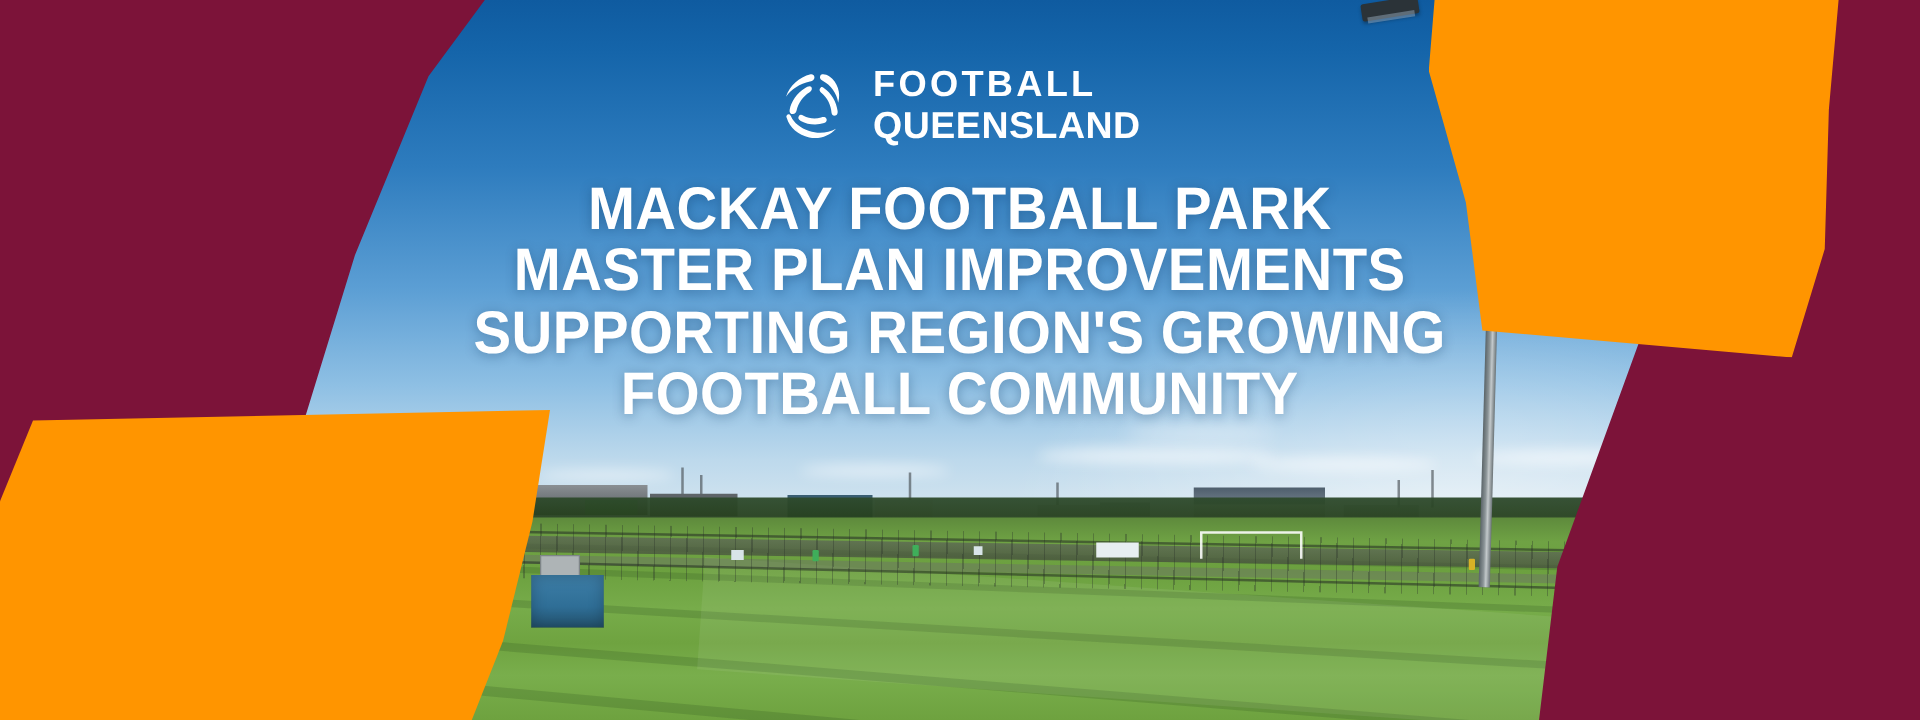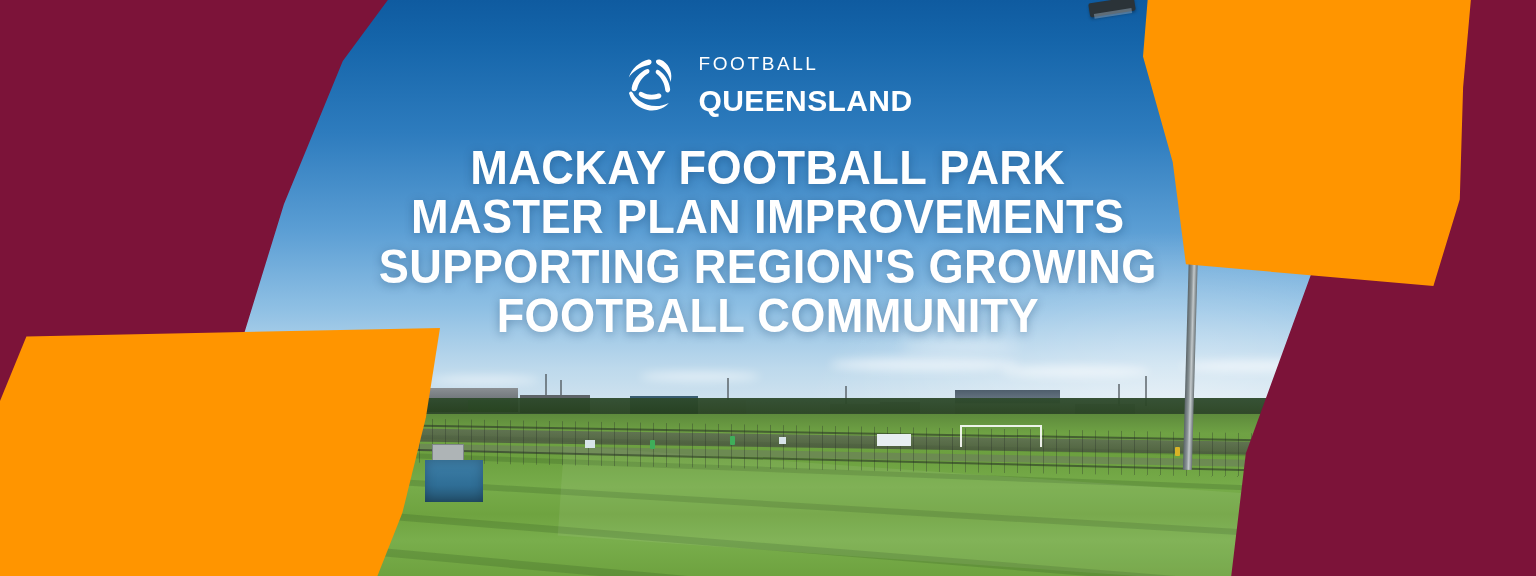--- a/index.html
+++ b/index.html
@@ -190,24 +190,24 @@
   }
   .logo-row{
     margin-top:54px;
     display:flex; align-items:center; gap:17px;
   }
   .logo-mark{ width:58px; height:58px; display:block; }
   .logo-words{
     display:flex; flex-direction:column; color:#fff; line-height:1;
   }
   .logo-top{
-    font-size:19px; font-weight:normal; letter-spacing:2.6px;
+    font-size:29px; font-weight:bold; letter-spacing:2.6px;
   }
   .logo-bottom{
-    font-size:30px; font-weight:bold; letter-spacing:.4px; margin-top:13px;
+    font-size:30px; font-weight:bold; letter-spacing:.4px; margin-top:3px;
   }
   .headline{
     margin-top:27px;
     color:#fff; text-align:center;
     font-weight:bold;
     font-size:48px;
     line-height:1.03;
     letter-spacing:.4px;
     text-shadow:0 2px 10px rgba(10,45,85,.35);
     max-width:840px;

